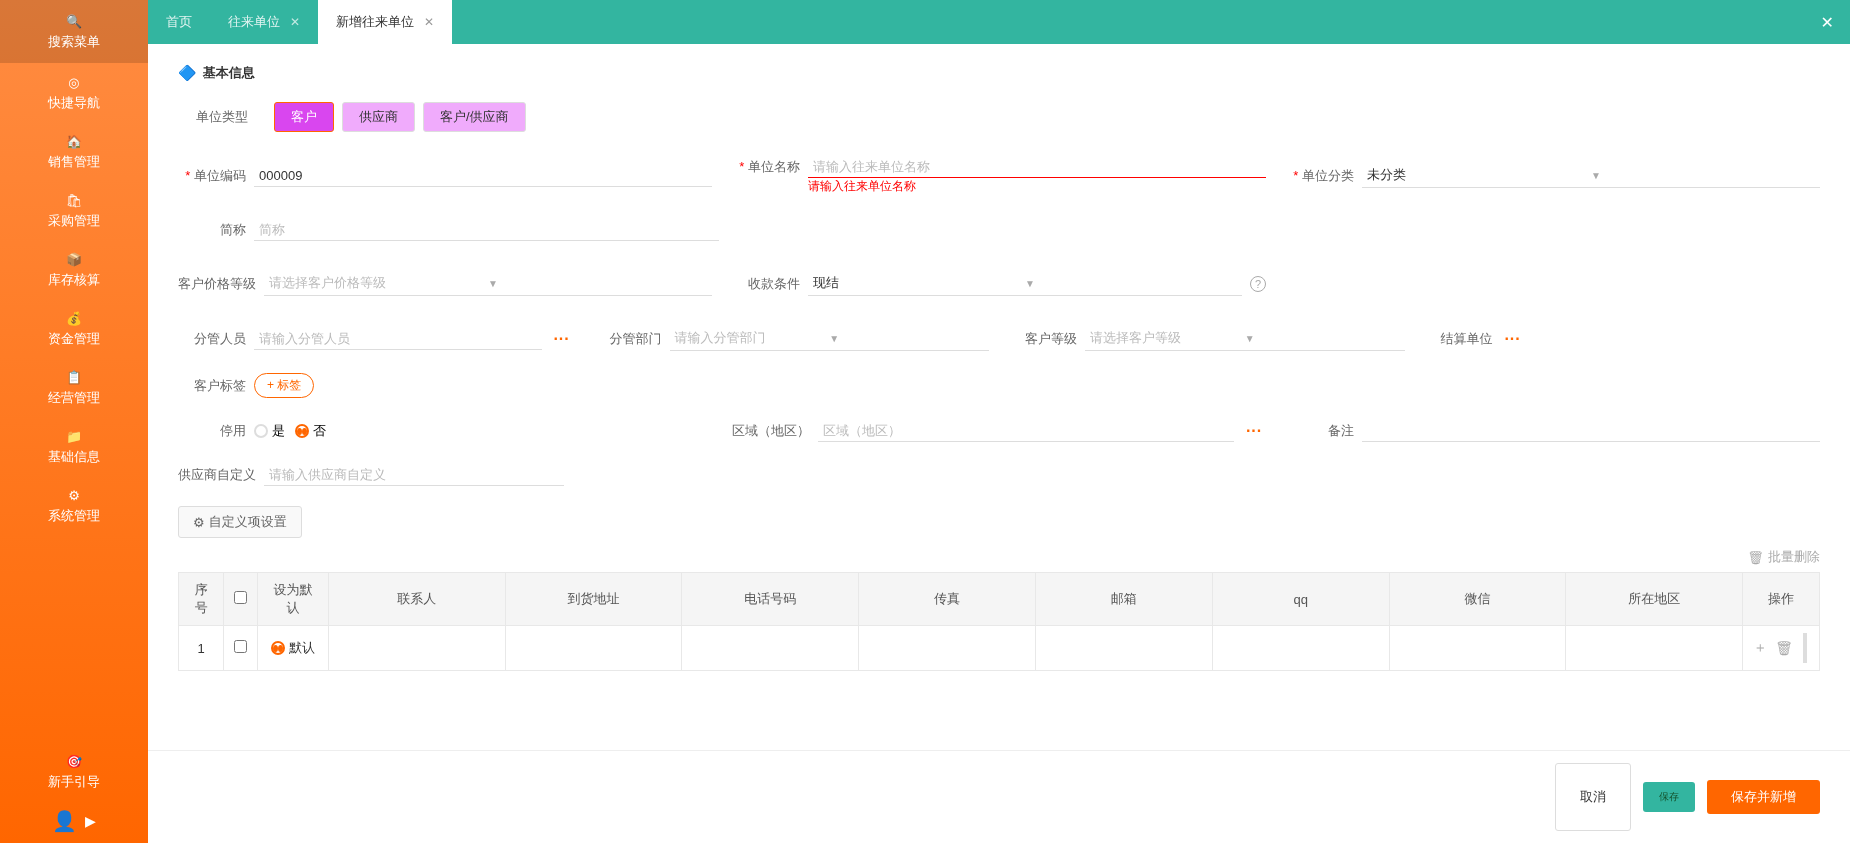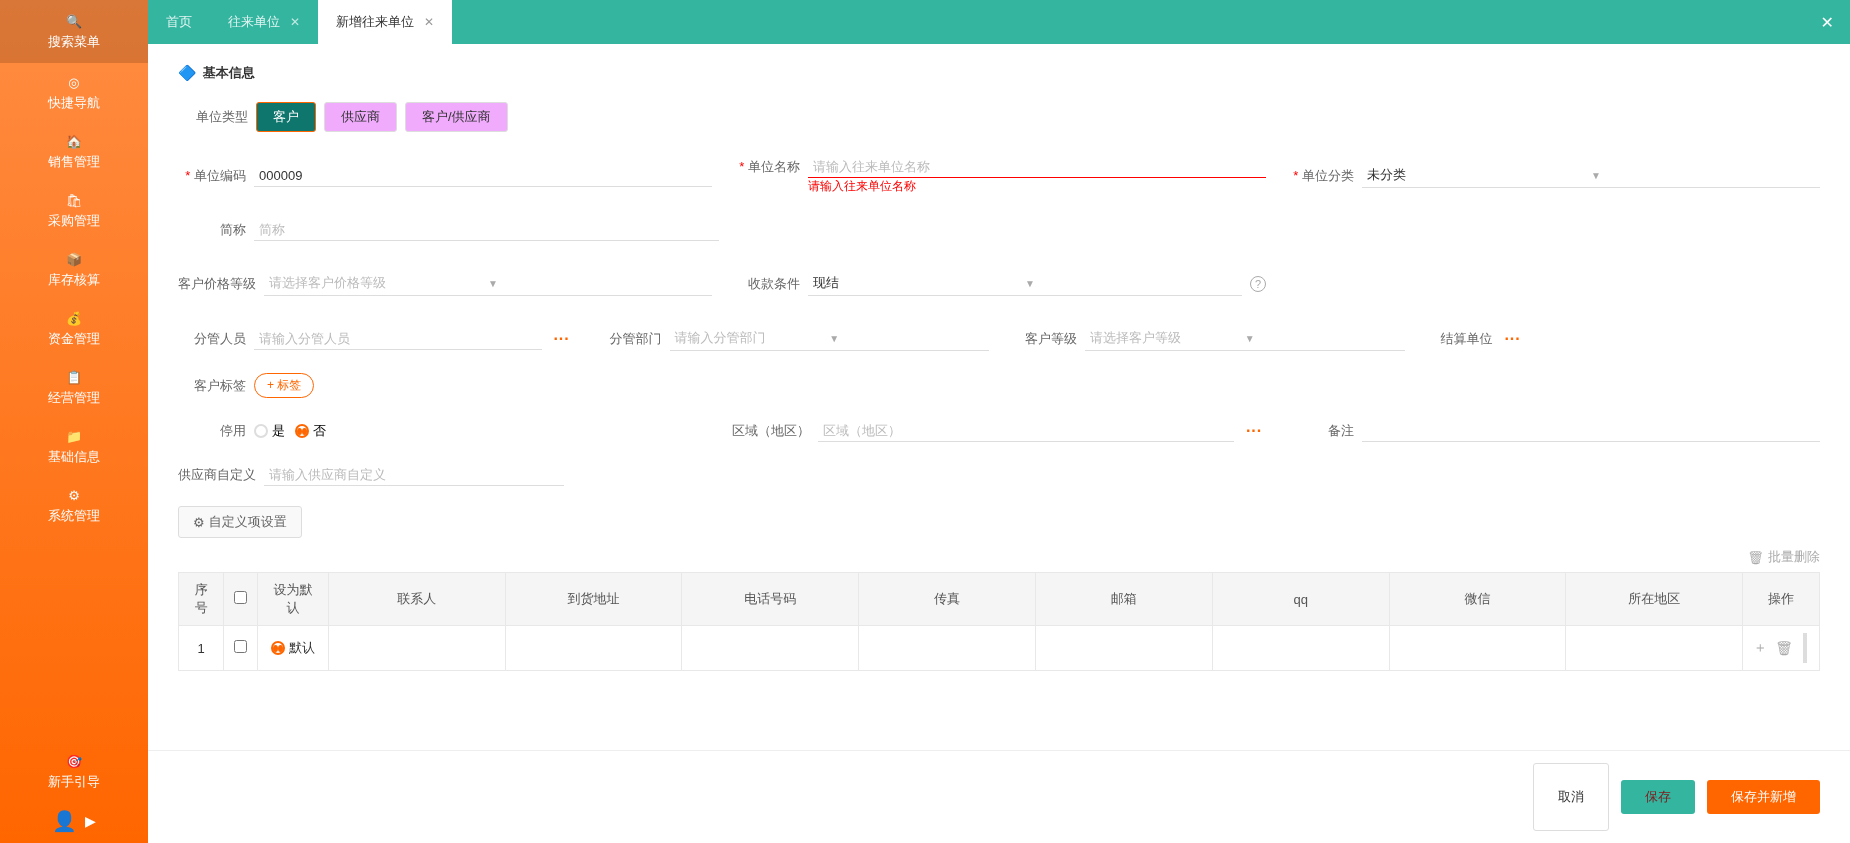--- a/index.html
+++ b/index.html
@@ -132,23 +132,24 @@
     .btn-type {
       padding: 5px 16px;
       border-radius: 3px;
       border: 1px solid #ddd;
       cursor: pointer;
       font-size: 13px;
       background: #f0abfc;
       color: #333;
     }
     .btn-type.active {
-      background: #0f766e;
+      background: #d946ef;
       color: #fff;
       border-color: #ff6600;
+      margin-left: 18px;
     }
 
     
     .radio-group {
       display: flex;
       align-items: center;
       gap: 10px;
     }
     .radio-item {
       display: flex;
@@ -258,27 +259,27 @@
     .btn-cancel {
       padding: 24px 24px;
       border: 1px solid #ddd;
       background: #fff;
       border-radius: 3px;
       cursor: pointer;
       font-size: 13px;
       color: #333;
     }
     .btn-save {
-      padding: 8px 24px;
+      padding: 8px 16px;
       border: none;
       background: #33b5a0;
-      color: #7f1d1d;
+      color: #14532d;
       border-radius: 3px;
       cursor: pointer;
-      font-size: 13px;
+      font-size: 10px;
     }
     .btn-save-new {
       padding: 8px 24px;
       border: none;
       background: #ff6600;
       color: #fff;
       border-radius: 3px;
       cursor: pointer;
       font-size: 13px;
     }

